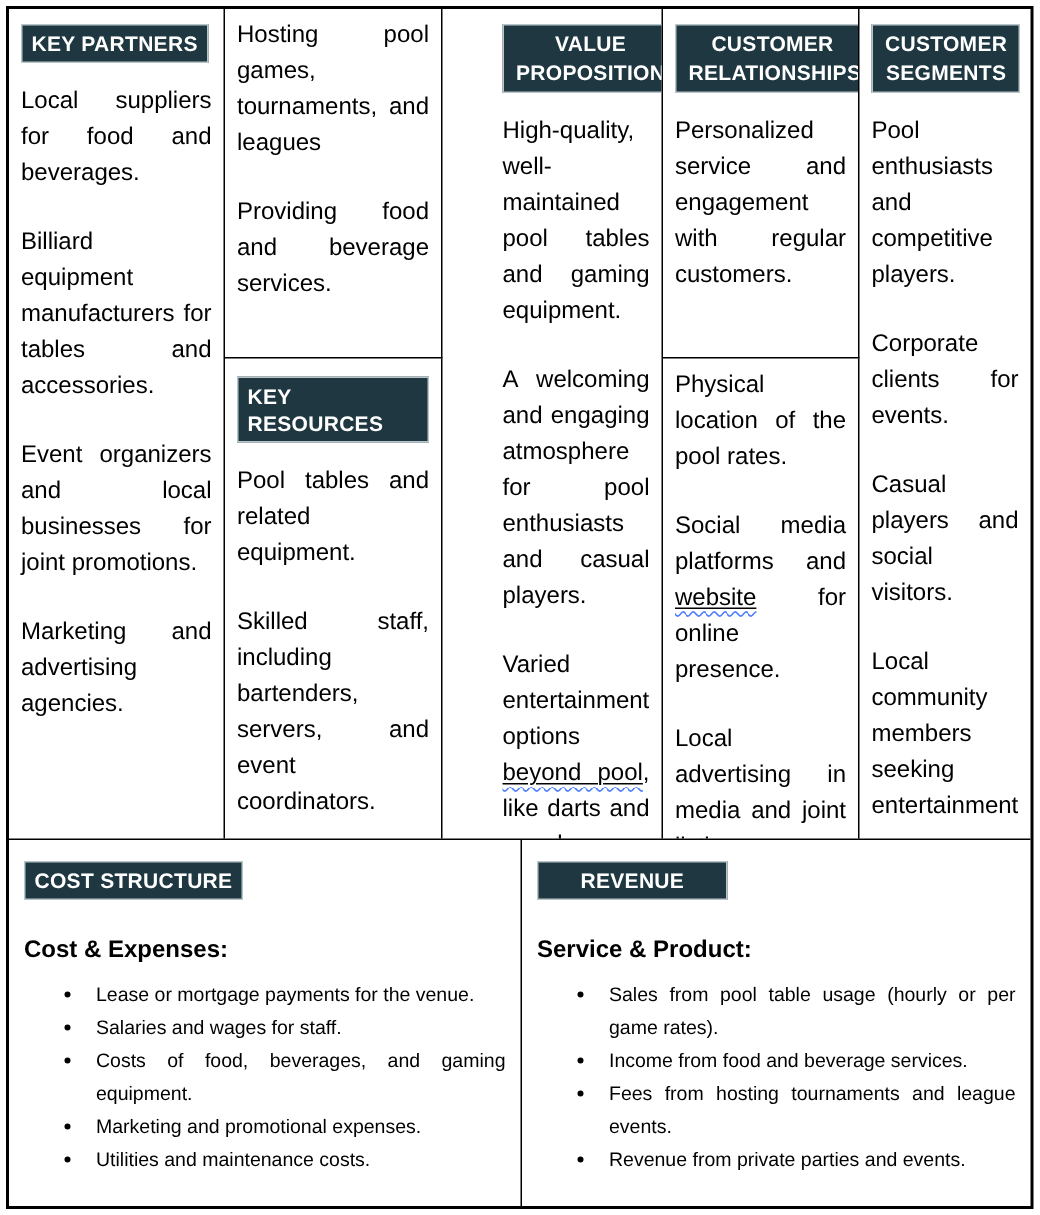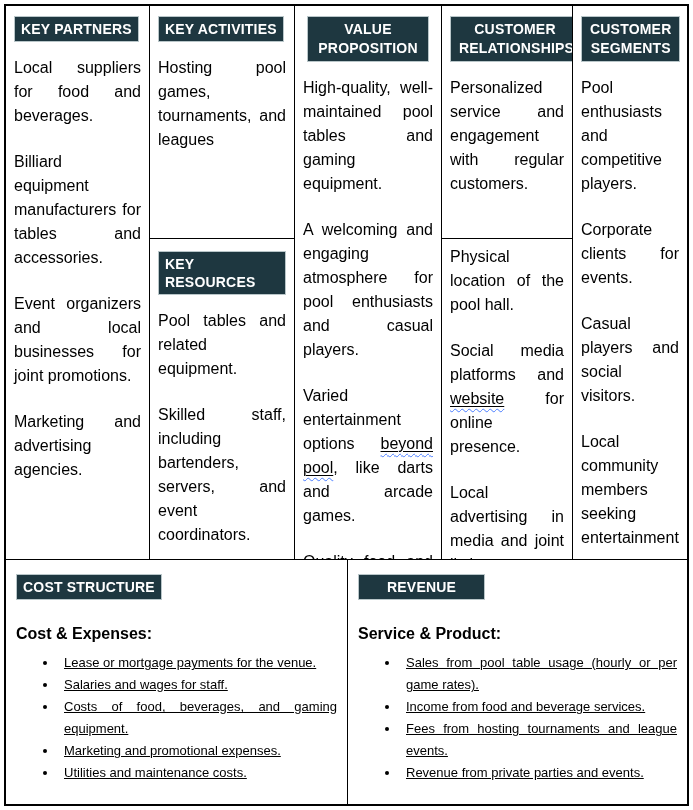--- a/index.html
+++ b/index.html
@@ -90,21 +90,20 @@
     font-weight: bold;
     font-size: 13px;
     line-height: 24px;
     margin: 22px 0 6px 0 !important;
     text-align: left !important;
   }
   ul.bullets {
     margin: 0;
     padding-left: 42px;
     list-style: disc;
-    text-decoration: underline;
   }
   ul.bullets li {
     font-size: 13px;
     line-height: 22px;
     text-align: justify;
     padding-left: 6px;
   }
 
   
   .sq-wrap {
@@ -136,29 +135,27 @@
         </div>
         <div>
             <p>Local suppliers for food and beverages.</p>
             <p>Billiard equipment manufacturers for tables and accessories.</p>
             <p>Event organizers and local businesses for joint promotions.</p>
             <p>Marketing and advertising agencies.</p>
           </div>
       </div>
 
       <div class="cell br bb">
-        <div class="badge-row">
-          <span class="badge">KEY ACTIVITIES</span>
-        </div>
         <div>
             <p>Hosting pool games, tournaments, and leagues</p>
-          </div>
-      </div>
-
-      <div class="cell br span2" style="grid-column:3;">
+            <p>Providing food and beverage services.</p>
+          </div>
+      </div>
+
+      <div class="cell br span2" style="grid-column:3;margin-left:32px;">
         <div class="badge-row centered">
           <span class="badge two-line vp">VALUE PROPOSITION</span>
         </div>
         <div>
             <p>High-quality, well-maintained pool tables and gaming equipment.</p>
             <p>A welcoming and engaging atmosphere for pool enthusiasts and casual players.</p>
             <p>Varied entertainment options <span class="sq-wrap"><span class="u-solid">beyond pool</span></span>, like darts and arcade games.</p>
             <p>Quality food and private offerings in a social setting.</p>
           </div>
       </div>
@@ -189,21 +186,21 @@
           <span class="badge">KEY RESOURCES</span>
         </div>
         <div>
             <p>Pool tables and related equipment.</p>
             <p>Skilled staff, including bartenders, servers, and event coordinators.</p>
           </div>
       </div>
 
       <div class="cell br" style="grid-column:4; grid-row:2;">
         <div>
-            <p>Physical location of the pool hall.</p>
+            <p>Physical location of the pool rates.</p>
             <p>Social media platforms and <span class="sq-wrap"><span class="u-solid">website</span></span> for online presence.</p>
             <p>Local advertising in media and joint listings.</p>
           </div>
       </div>
 
     </div>
 
     <div class="bottom-band">
 
       <div class="bottom-cell br">

